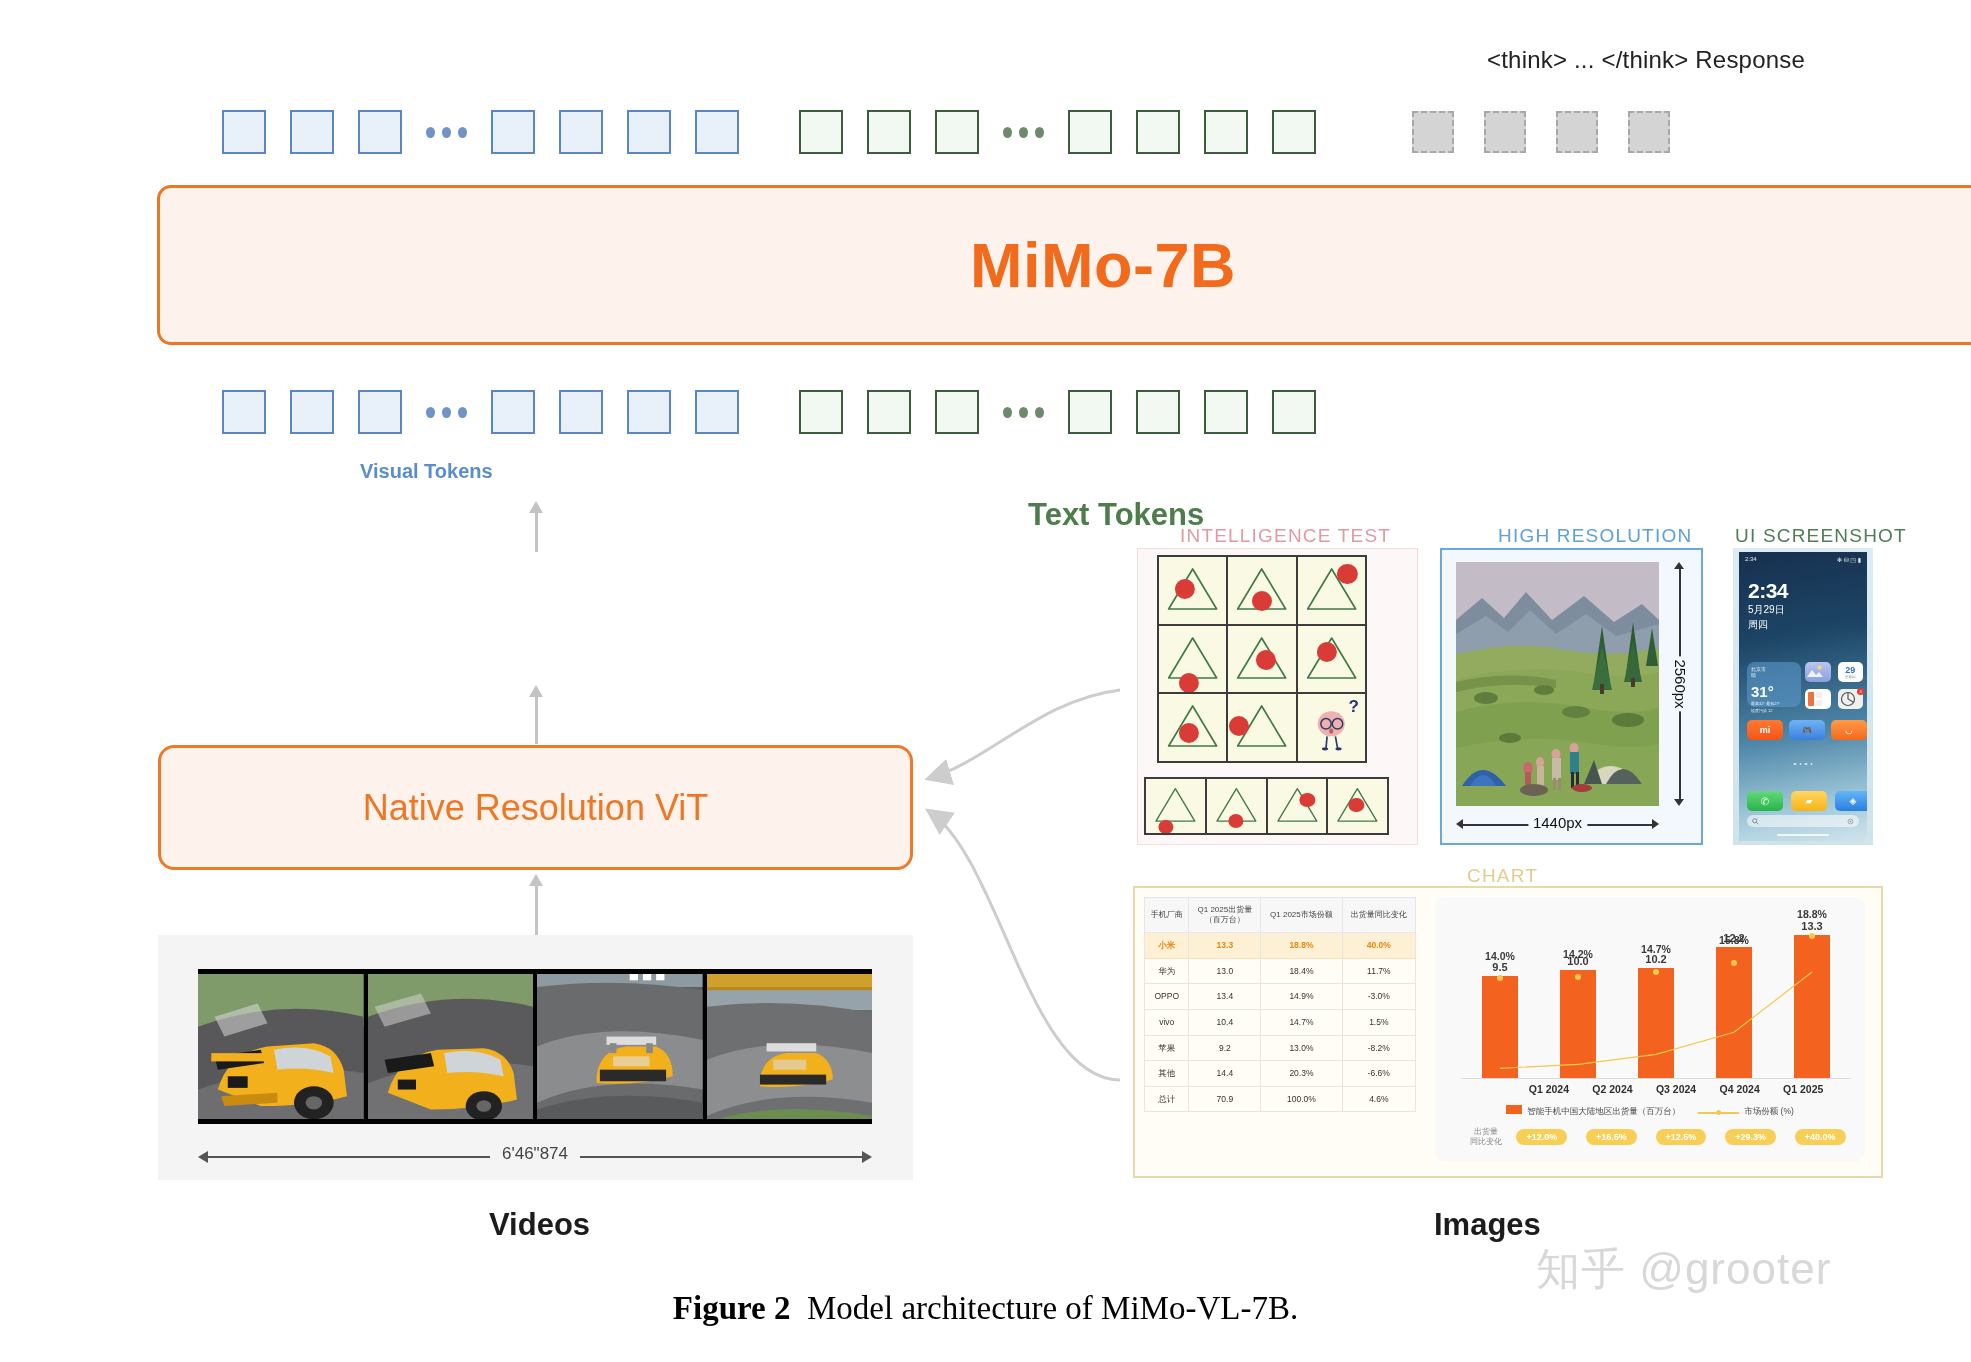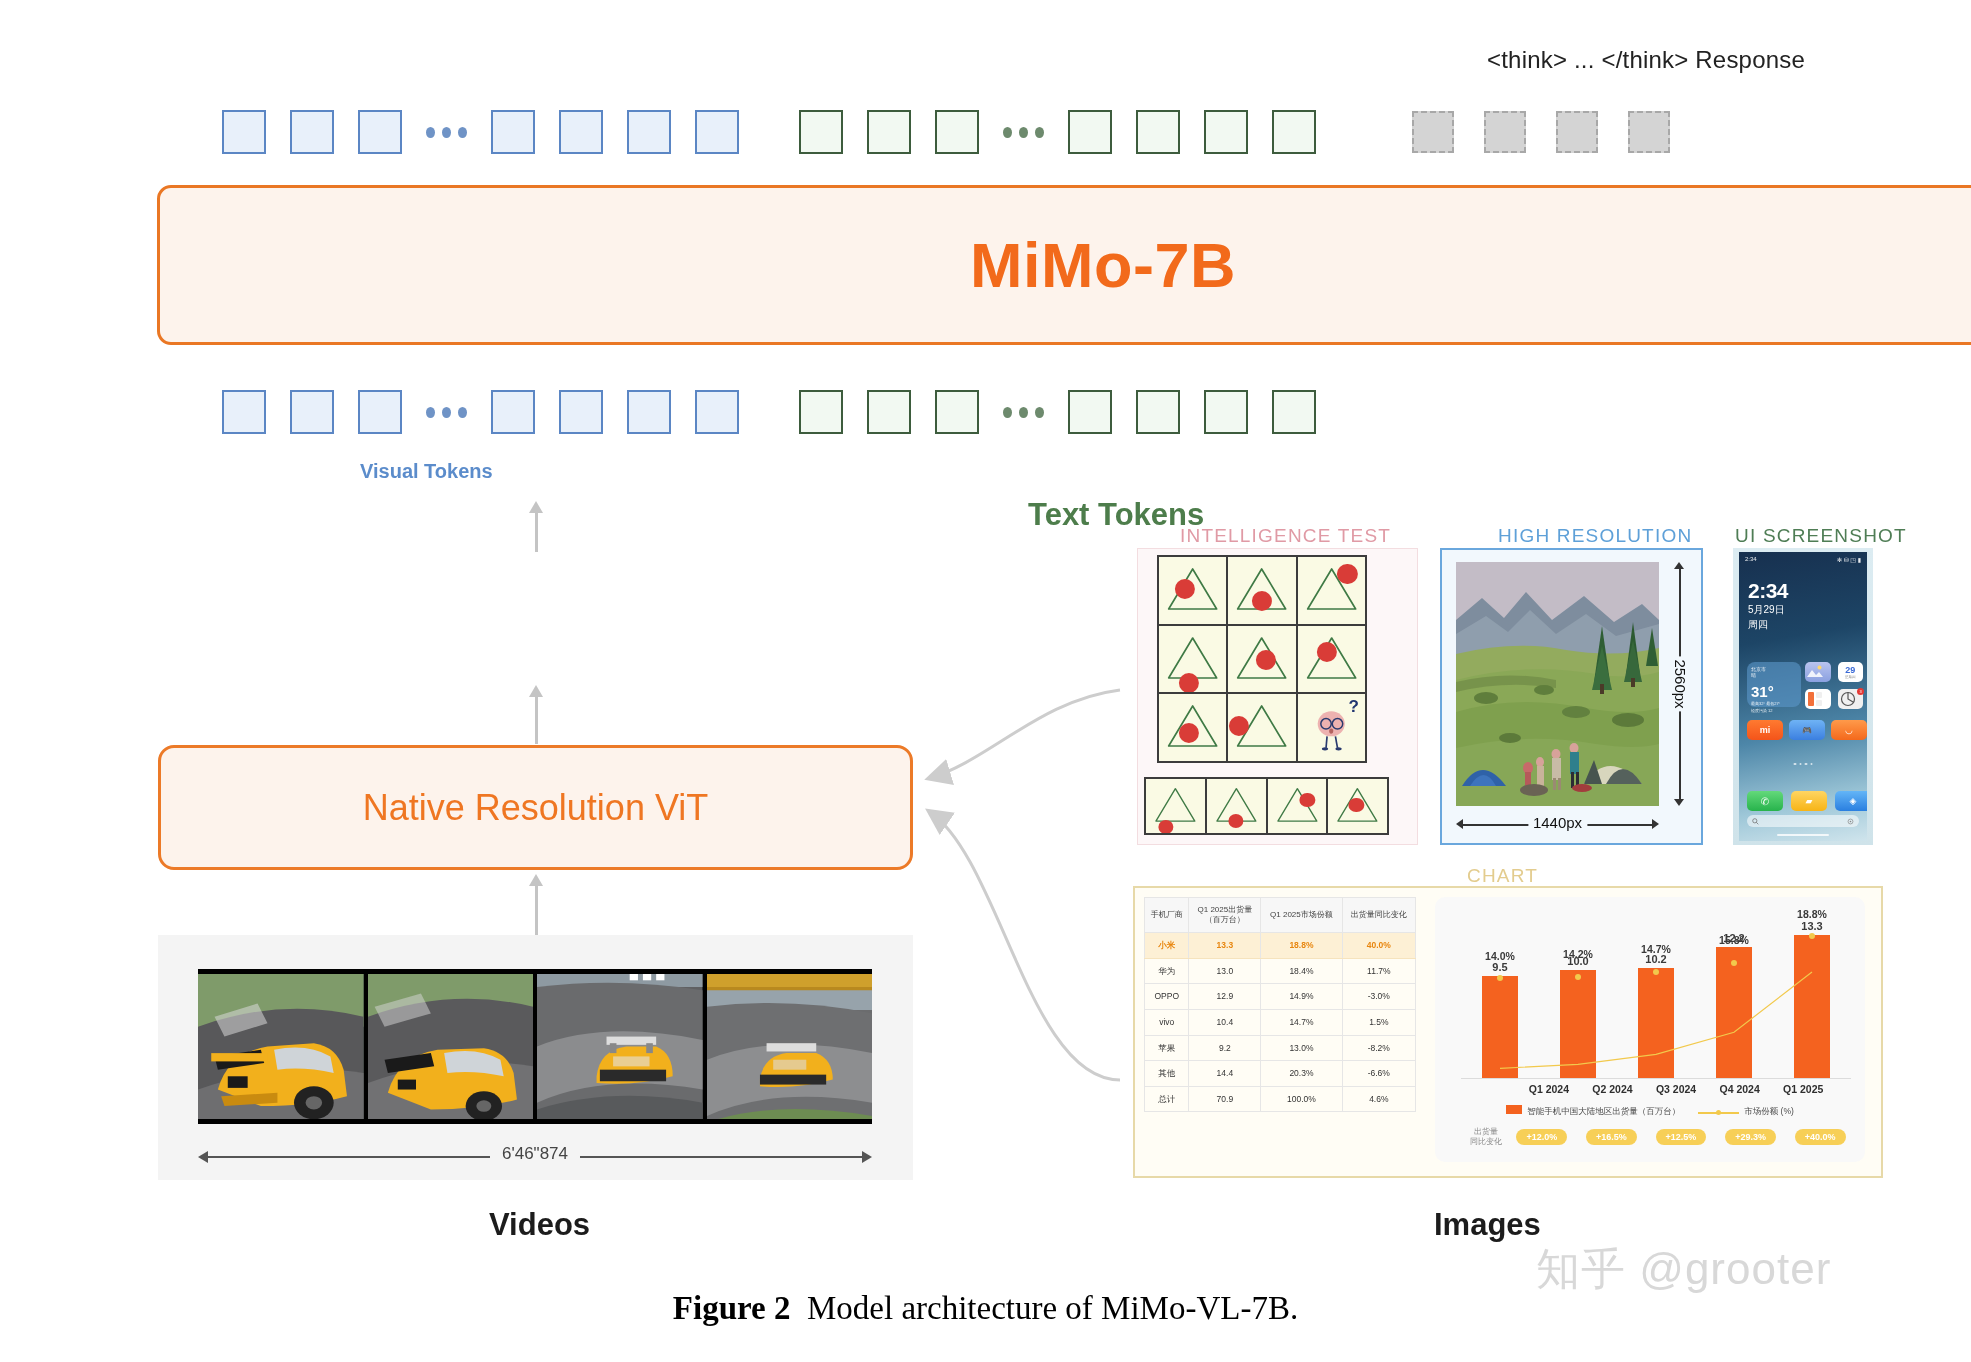--- a/index.html
+++ b/index.html
@@ -749,21 +749,21 @@
             <td>40.0%</td>
           </tr>
           <tr class="">
             <td>华为</td>
             <td>13.0</td>
             <td>18.4%</td>
             <td>11.7%</td>
           </tr>
           <tr class="">
             <td>OPPO</td>
-            <td>12.9</td>
+            <td>13.4</td>
             <td>14.9%</td>
             <td>-3.0%</td>
           </tr>
           <tr class="">
             <td>vivo</td>
             <td>10.4</td>
             <td>14.7%</td>
             <td>1.5%</td>
           </tr>
           <tr class="">

